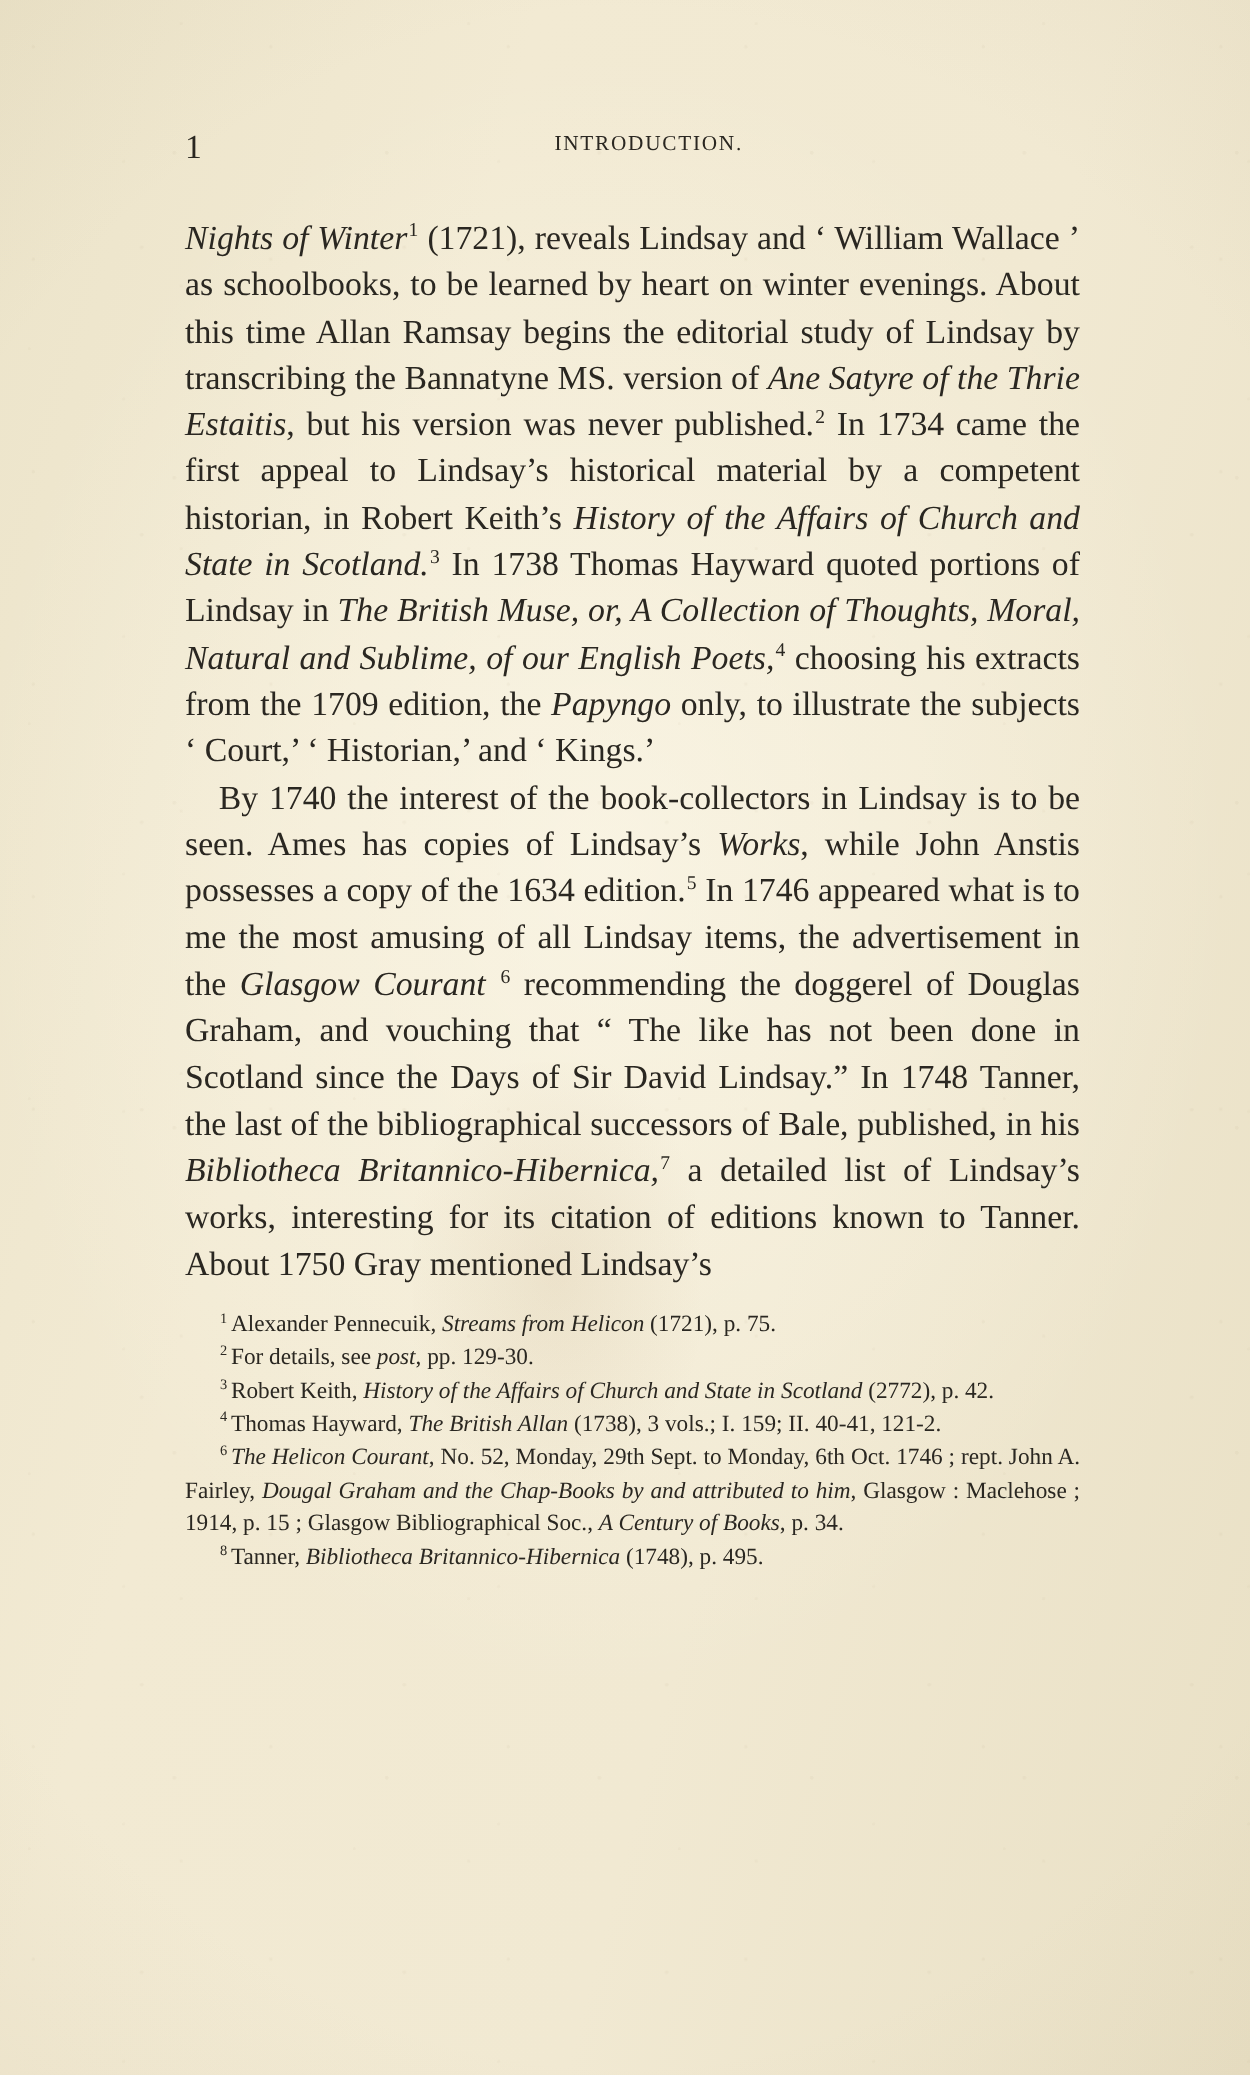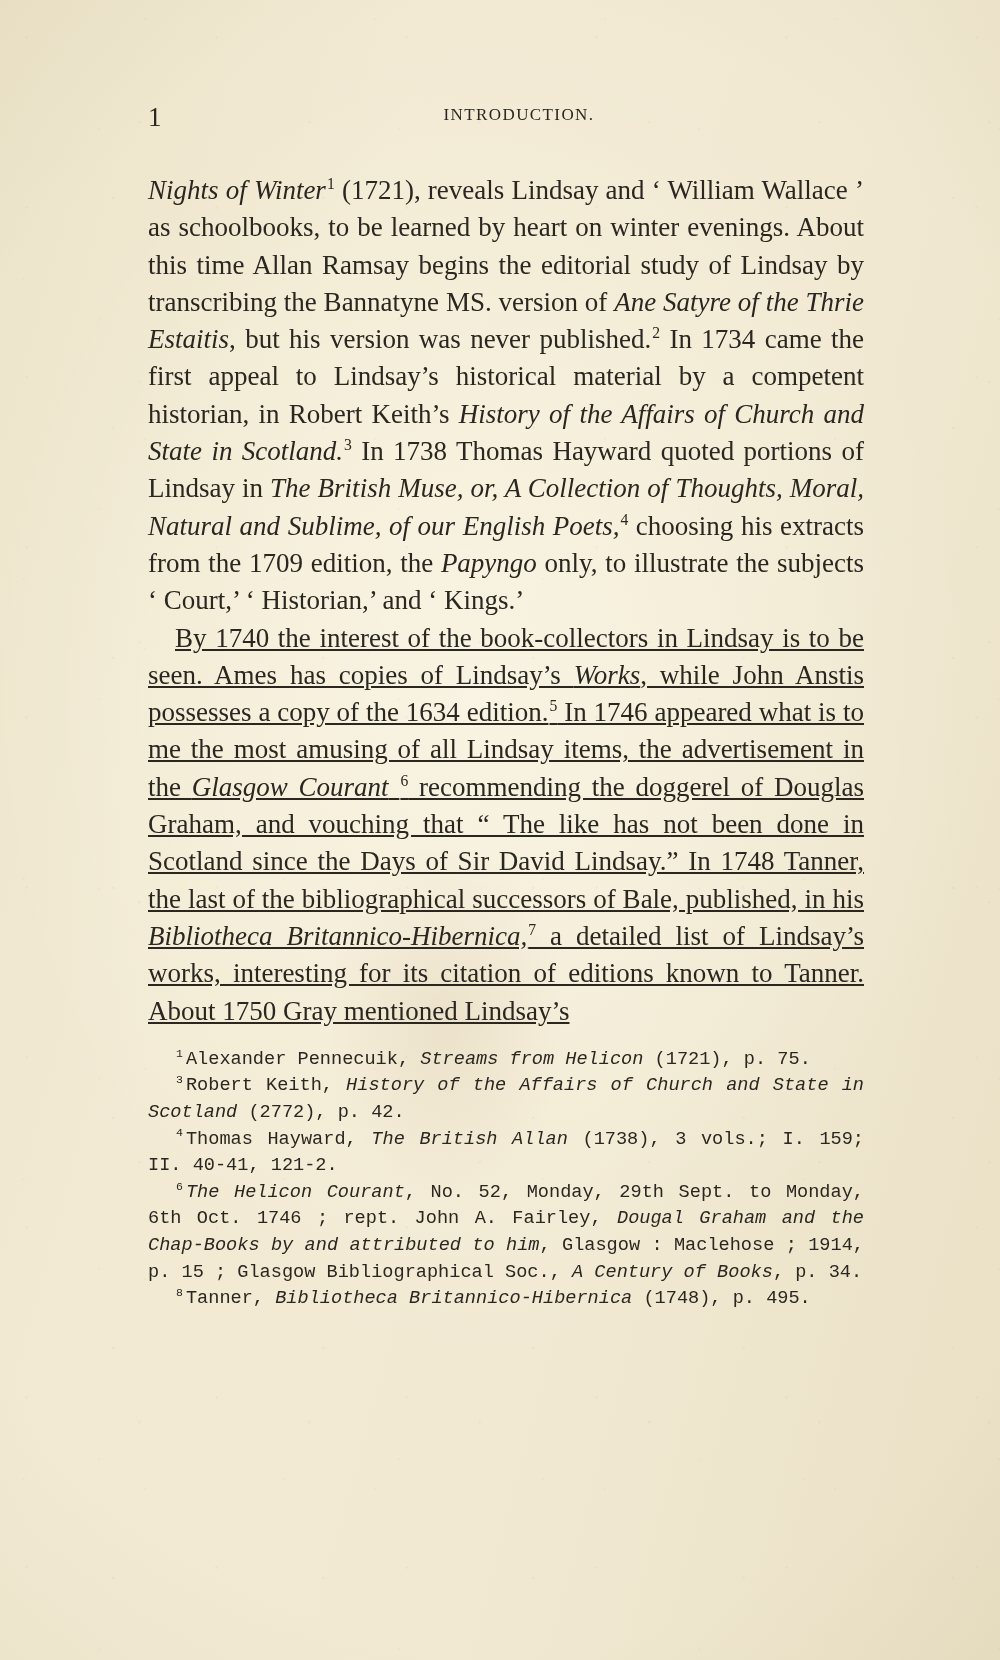--- a/index.html
+++ b/index.html
@@ -92,21 +92,20 @@
     text-align: justify;
     text-justify: inter-word;
     -webkit-hyphens: none;
     hyphens: none;
   }
   .body-block p {
     margin: 0;
   }
   .body-block p.indent {
     text-indent: 27px;
-    text-decoration: underline;
   }
   .body-block i, .foot i {
     font-style: italic;
   }
   sup {
     font-size: 0.58em;
     vertical-align: super;
     line-height: 0;
     padding-left: 1px;
   }
@@ -116,21 +115,20 @@
     margin-top: 17px;
     font-size: 18.6px;
     line-height: 26.6px;
     text-align: justify;
   }
   .footnotes p {
     margin: 0;
   }
   .footnotes p.fn {
     text-indent: 27px;
-    font-family: Liberation Mono, monospace;
   }
   .footnotes sup {
     font-size: 0.62em;
     padding-right: 3px;
   }
   
 </style>
 </head>
 <body>
 
@@ -151,20 +149,21 @@
       <p><i>Nights of Winter</i><sup>1</sup><span> (1721), reveals Lindsay and ‘ William Wallace ’ as schoolbooks, to be learned by heart on winter evenings.  About this time Allan Ramsay begins the editorial study of Lindsay by transcribing the Bannatyne MS. version of </span><i>Ane Satyre of the Thrie Estaitis</i><span>, but his version was never published.</span><sup>2</sup><span>  In 1734 came the first appeal to Lindsay’s historical material by a competent historian, in Robert Keith’s </span><i>History of the Affairs of Church and State in Scotland.</i><sup>3</sup><span>  In 1738 Thomas Hayward quoted portions of Lindsay in </span><i>The British Muse, or, A Collection of Thoughts, Moral, Natural and Sublime, of our English Poets,</i><sup>4</sup><span> choosing his extracts from the 1709 edition, the </span><i>Papyngo</i><span> only, to illustrate the subjects ‘ Court,’ ‘ Historian,’ and ‘ Kings.’</span></p>
 
       <p class="indent"><span>By 1740 the interest of the book-collectors in Lindsay is to be seen.  Ames has copies of Lindsay’s </span><i>Works</i><span>, while John Anstis possesses a copy of the 1634 edition.</span><sup>5</sup><span>  In 1746 appeared what is to me the most amusing of all Lindsay items, the advertisement in the </span><i>Glasgow Courant</i> <sup>6</sup><span> recommending the doggerel of Douglas Graham, and vouching that “ The like has not been done in Scotland since the Days of Sir David Lindsay.”  In 1748 Tanner, the last of the bibliographical successors of Bale, published, in his </span><i>Bibliotheca Britannico-Hibernica,</i><sup>7</sup><span> a detailed list of Lindsay’s works, interesting for its citation of editions known to Tanner.  About 1750 Gray mentioned Lindsay’s</span></p>
 
     </div>
 
     <div class="footnotes">
 
       <p class="fn"><sup>1</sup><span>Alexander Pennecuik, </span><i>Streams from Helicon</i><span> (1721), p. 75.</span></p>
 
+      <p class="fn"><sup>2</sup><span>For details, see </span><i>post</i><span>, pp. 129-30.</span></p>
 
       <p class="fn"><sup>3</sup><span>Robert Keith, </span><i>History of the Affairs of Church and State in Scotland</i><span> (2772), p. 42.</span></p>
 
       <p class="fn"><sup>4</sup><span>Thomas Hayward, </span><i>The British Allan</i><span> (1738), 3 vols.;  I. 159;  II. 40-41, 121-2.</span></p>
 
 
       <p class="fn"><sup>6</sup><i>The Helicon Courant</i><span>, No. 52, Monday, 29th Sept. to Monday, 6th Oct. 1746 ;  rept. John A. Fairley, </span><i>Dougal Graham and the Chap-Books by and attributed to him</i><span>, Glasgow :  Maclehose ;  1914, p. 15 ;  Glasgow Bibliographical Soc., </span><i>A Century of Books</i><span>, p. 34.</span></p>
 
       <p class="fn"><sup>8</sup><span>Tanner, </span><i>Bibliotheca Britannico-Hibernica</i><span> (1748), p. 495.</span></p>
 

